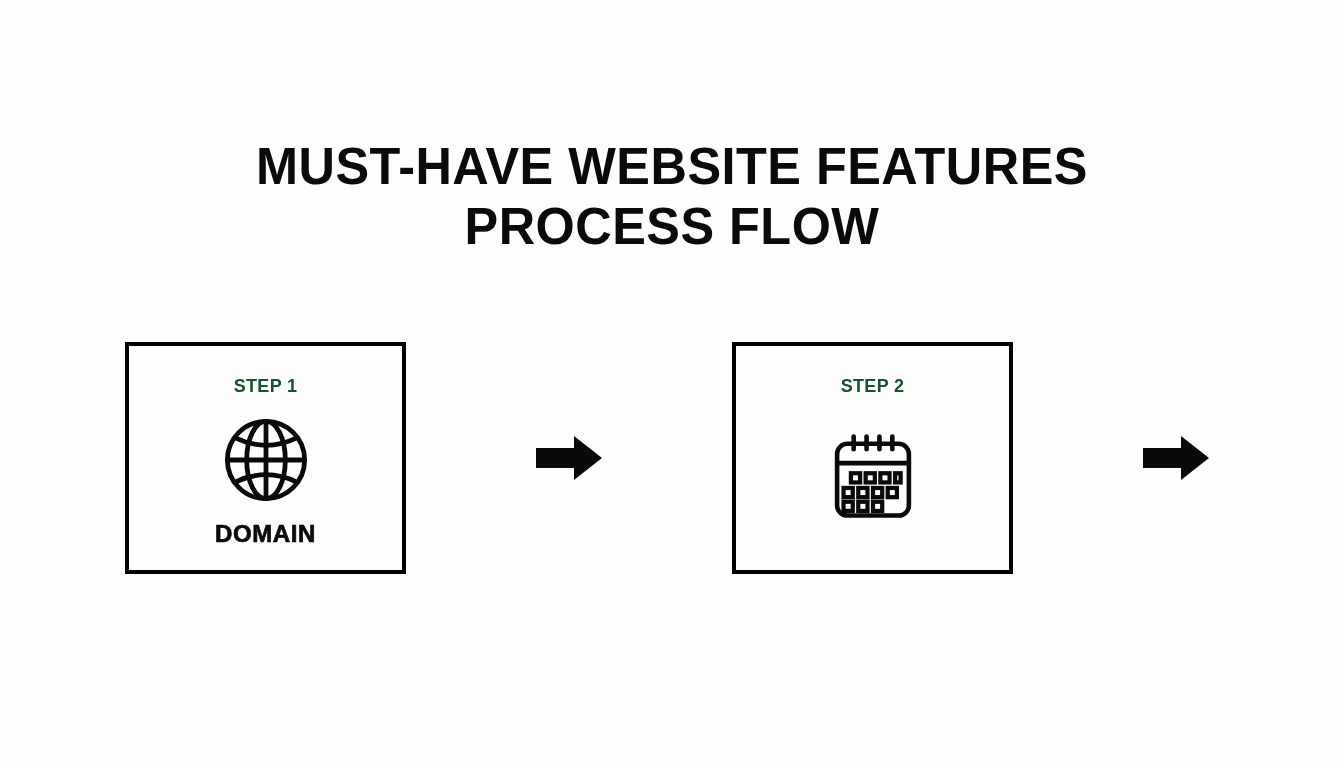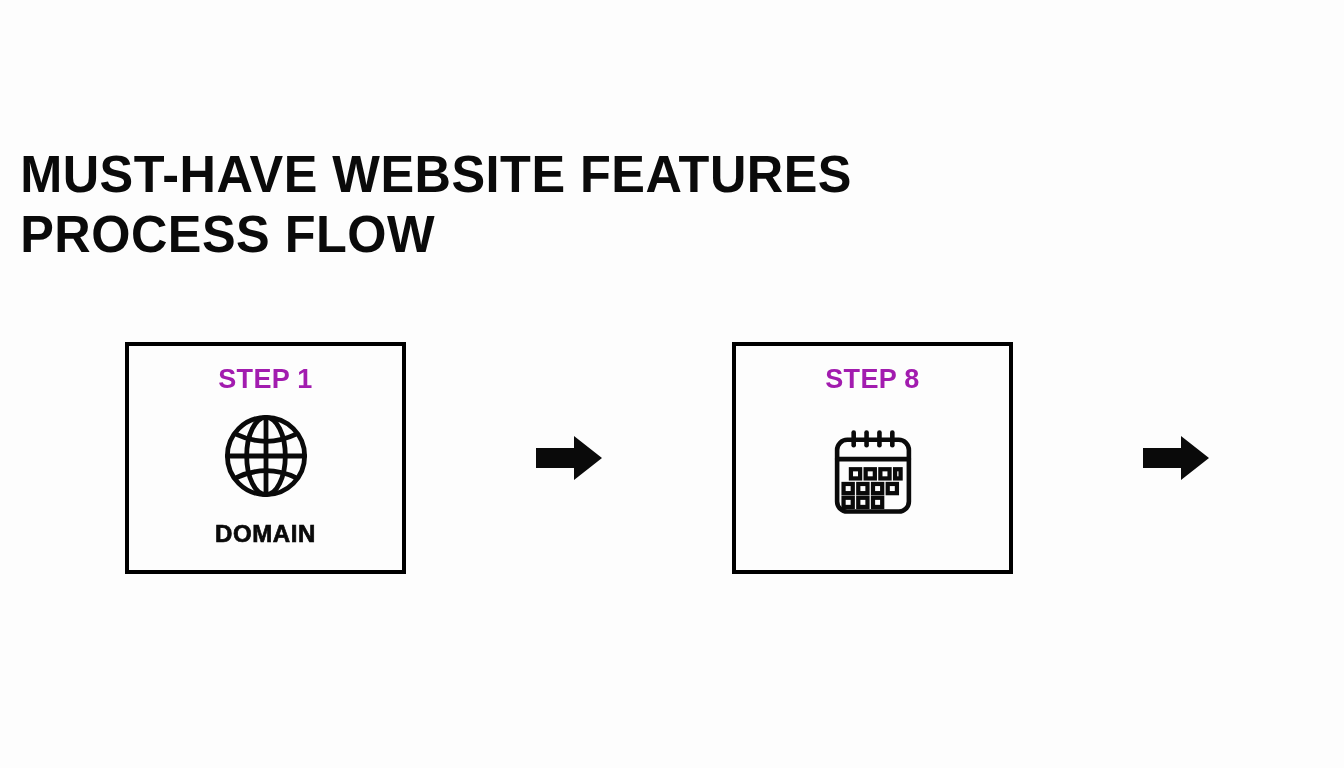--- a/index.html
+++ b/index.html
@@ -21,23 +21,23 @@
     position: relative;
     width: 1344px;
     height: 768px;
     background: #fdfdfd;
   }
 
   
   .title-block {
     position: absolute;
     left: 0;
-    top: 144px;
+    top: 136px;
     width: 1344px;
-    text-align: left;
+    text-align: center;
   }
   .title-line {
     font-family: "Liberation Sans", sans-serif;
     font-weight: 700;
     font-size: 52px;
     line-height: 60px;
     letter-spacing: 0.5px;
     color: #0a0a0a;
     white-space: nowrap;
     transform: scaleX(0.97);
@@ -65,24 +65,25 @@
     display: flex;
     flex-direction: column;
     align-items: center;
     justify-content: space-between;
     padding: 18px 0 20px 0;
   }
 
   .step-label {
     font-family: "Liberation Sans", sans-serif;
     font-weight: 700;
-    font-size: 27px;
+    font-size: 18px;
     line-height: 30px;
     letter-spacing: 0.3px;
-    color: #a21caf;
+    color: #14532d;
+    margin-top: 7px;
   }
 
   .step-icon {
     flex: 1 1 auto;
     display: flex;
     align-items: center;
     justify-content: center;
   }
   .step-icon svg {
     display: block;
@@ -139,21 +140,21 @@
       <div class="step-caption">DOMAIN</div>
     </div>
 
     <div class="arrow-connector">
       <svg width="70" height="48" viewBox="0 0 70 48" aria-hidden="true">
         <path d="M 2 14 L 40 14 L 40 2 L 68 24 L 40 46 L 40 34 L 2 34 Z" fill="#0a0a0a"></path>
       </svg>
     </div>
 
     <div class="step-card">
-      <div class="step-label">STEP 8</div>
+      <div class="step-label">STEP 2</div>
       <div class="step-icon">
         <svg width="92" height="92" viewBox="0 0 100 100" aria-hidden="true">
           <g stroke="#0a0a0a" stroke-width="5" fill="none" stroke-linecap="round">
 
             <line x1="29" y1="7" x2="29" y2="21"></line>
             <line x1="43" y1="7" x2="43" y2="21"></line>
             <line x1="57" y1="7" x2="57" y2="21"></line>
             <line x1="71" y1="7" x2="71" y2="21"></line>
 
             <rect x="11" y="15" width="78" height="78" rx="11" ry="11"></rect>

